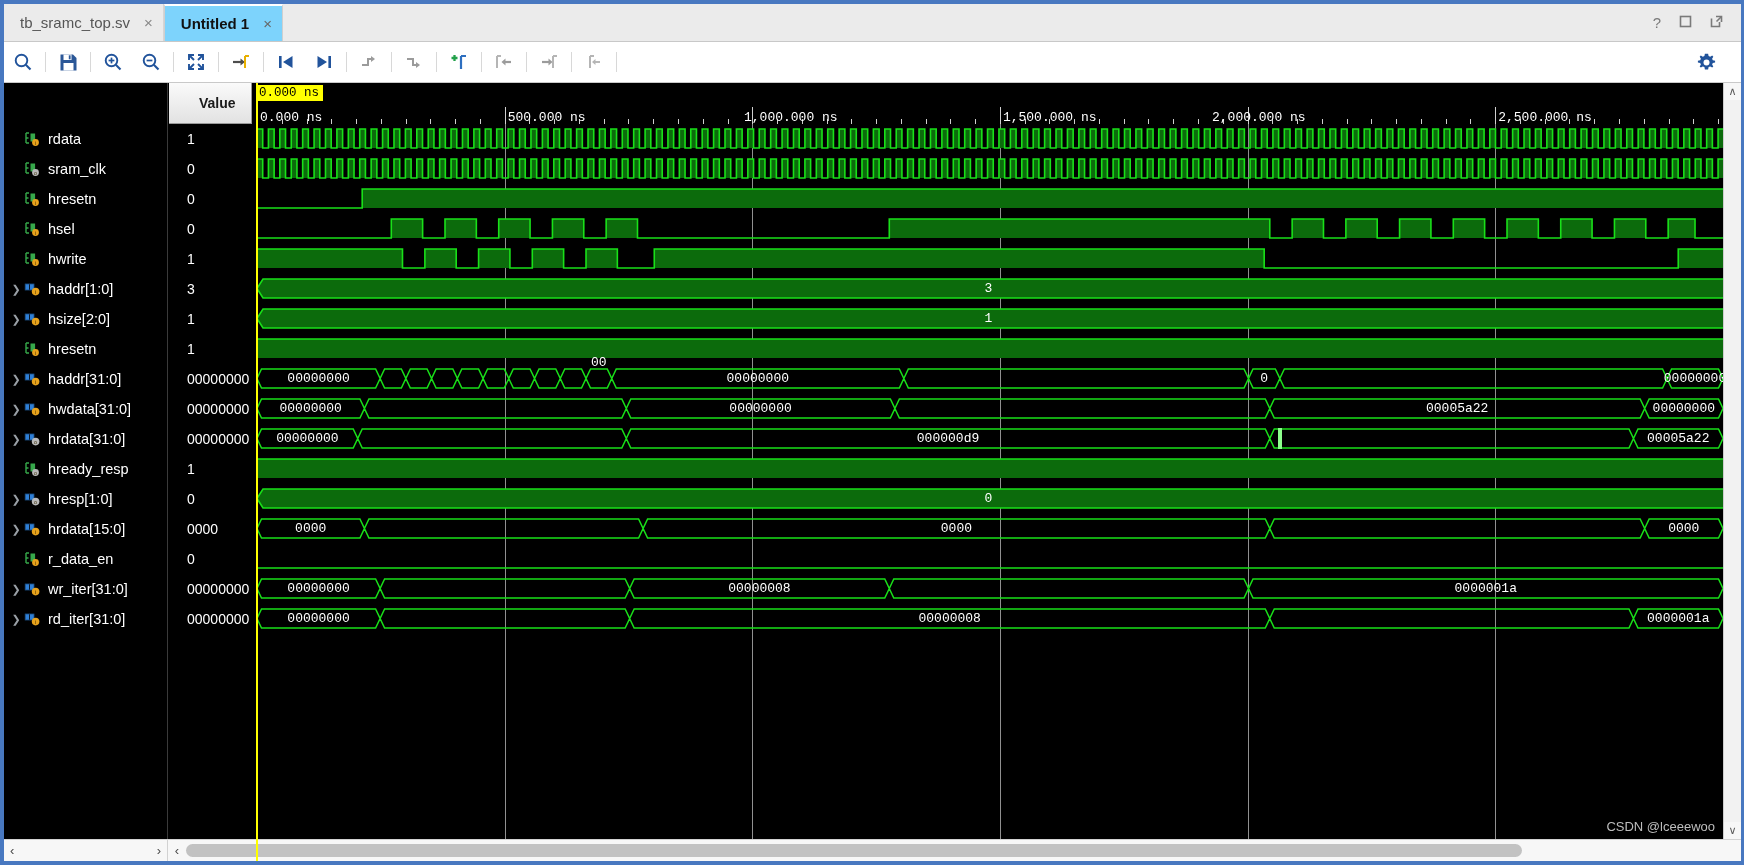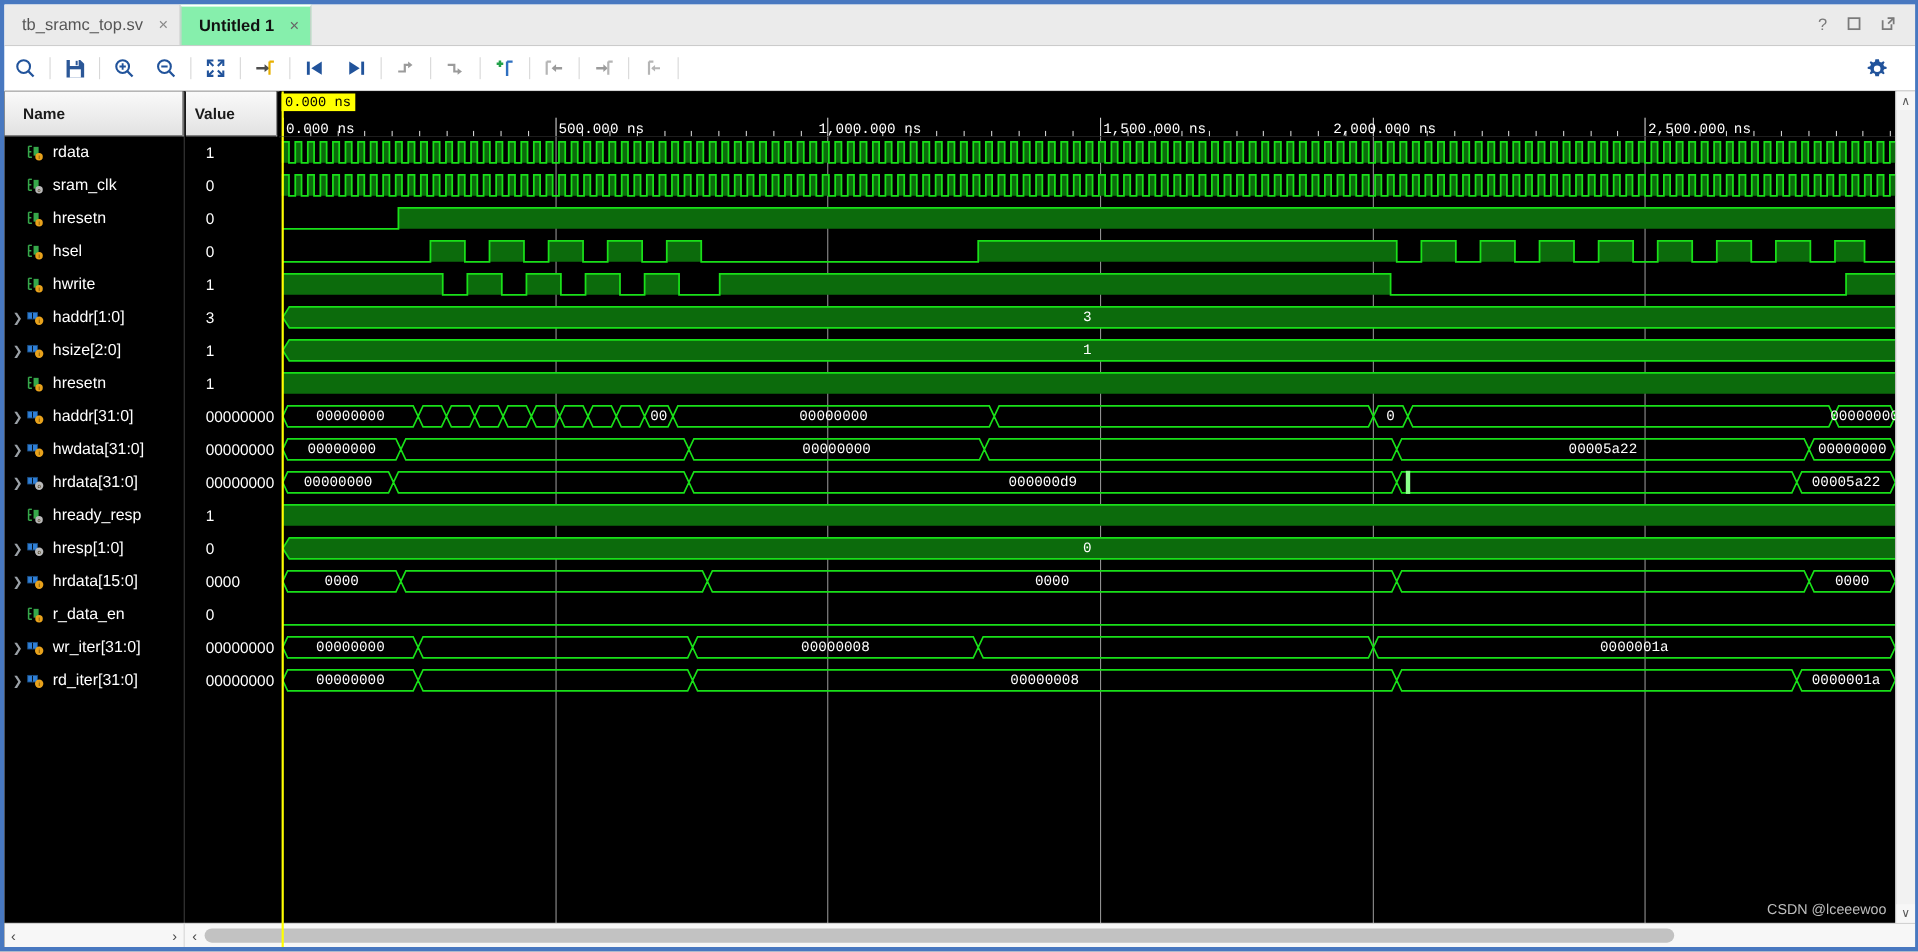--- a/index.html
+++ b/index.html
@@ -33,21 +33,21 @@
     display: flex; align-items: center;
     padding: 0 10px 0 16px;
     font-size: 15px;
     color: #555;
     background: #ebebeb;
     border-right: 1px solid #d5d5d5;
     cursor: default;
     box-sizing: border-box;
   }
   .tab.active {
-    background: #86efac;
+    background: #7dd3fc;
     color: #111;
     font-weight: bold;
     border-top: 2px solid #ffffff;
     border-left: 1px solid #cfcfcf;
     border-right: 1px solid #cfcfcf;
   }
   .tab .tab-x {
     margin-left: 14px;
     color: #888;
     font-size: 15px;
@@ -110,21 +110,21 @@
   }
   .colhdr {
     height: 41px;
     background: linear-gradient(#fafafa, #e2e2e2);
     border-bottom: 1px solid #9a9a9a;
     display: flex; align-items: center;
     font-size: 14px; font-weight: bold; color: #1a1a1a;
     box-sizing: border-box;
   }
   .colhdr.name { padding-left: 17px; border-right: 1px solid #9a9a9a;}
-  .colhdr.value { padding-left: 8px; border-right: 1px solid #9a9a9a;}
+  .colhdr.value { padding-left: 30px; border-right: 1px solid #9a9a9a;}
 
   .rows { position: absolute; top: 41px; left: 0; right: 0; bottom: 0;}
   .row {
     height: 30px;
     display: flex; align-items: center;
     color: #ffffff;
     font-size: 14.5px;
     box-sizing: border-box;
   }
   .namepane .row { padding-left: 4px;}
@@ -399,21 +399,20 @@
           <path d="M10.5 1.8 l1.6 0 0.5 2.3 1.6 .7 2-1.2 1.1 1.1 -1.2 2 .7 1.6 2.3 .5 0 1.6 -2.3 .5 -.7 1.6 1.2 2 -1.1 1.1 -2-1.2 -1.6 .7 -.5 2.3 -1.6 0 -1.6 0 -.5-2.3 -1.6-.7 -2 1.2 -1.1-1.1 1.2-2 -.7-1.6 -2.3-.5 0-1.6 2.3-.5 .7-1.6 -1.2-2 1.1-1.1 2 1.2 1.6-.7 .5-2.3 z" fill="#21539b"></path>
           <circle cx="10.5" cy="10.5" r="3" fill="#ffffff"></circle>
         </svg>
       </div>
     </div>
   </div>
 
   <div class="main">
 
     <div class="namepane">
-      <div class="colhdr name">Name</div>
       <div class="rows" id="name-rows">
           <div class="row">
             <span class="arrow blank">❯</span>
             <span class="sigicon">
               <svg width="17" height="15" viewBox="0 0 17 15">
                 <path d="M2 1 V11 M2 1 H5 M2 6 H4.5 M2 11 H5" stroke="#36a84a" stroke-width="1.4" fill="none"></path>
                 <rect x="6.5" y="1.5" width="4.6" height="8" fill="#36a84a"></rect>
                 <circle cx="11.5" cy="10.5" r="3.4" fill="#e8a21c"></circle>
                 <text x="11.5" y="12.6" font-size="5" text-anchor="middle" fill="#3a2a00" font-family="Liberation Sans">i</text>
               </svg>
@@ -804,21 +803,21 @@
               <path d="M3 14.5 L9 5 L1469 5 M3 14.5 L9 24 L1469 24" stroke="#19e019" fill="none" stroke-width="1.6"></path>
             </svg>
           </div>
           <div class="wrow" style="top: 210px;">
             <svg width="1469" height="30">
               <path d="M3 24 L3 5 L1469 5 L1469 24 Z " stroke="none" fill="#0c6b0c"></path>
               <path d="M3 5 L1469 5" stroke="#19e019" fill="none" stroke-width="1.6"></path>
             </svg>
           </div>
           <div class="buslabel" style="left: 64.5496px; top: 247px;">00000000</div>
-          <div class="buslabel" style="left: 344.88px; top: 247px;">00</div>
+          <div class="buslabel" style="left: 344.88px; top: 231px;">00</div>
           <div class="buslabel" style="left: 503.79px; top: 247px;">00000000</div>
           <div class="buslabel" style="left: 1010.18px; top: 247px;">0</div>
           <div class="buslabel" style="left: 1441.02px; top: 247px;">00000000</div>
           <div class="wrow" style="top: 240px;">
             <svg width="1469" height="30">
               <path d="M3 14.5 L7.5 5 L121.59923664122138 5 L126.09923664122138 14.5 L121.59923664122138 24 L7.5 24 Z M126.09923664122138 14.5 L130.59923664122138 5 L147.3381679389313 5 L151.8381679389313 14.5 L147.3381679389313 24 L130.59923664122138 24 Z M151.8381679389313 14.5 L156.3381679389313 5 L173.07709923664123 5 L177.57709923664123 14.5 L173.07709923664123 24 L156.3381679389313 24 Z M177.57709923664123 14.5 L182.07709923664123 5 L198.81603053435117 5 L203.31603053435117 14.5 L198.81603053435117 24 L182.07709923664123 24 Z M203.31603053435117 14.5 L207.81603053435117 5 L224.55496183206108 5 L229.05496183206108 14.5 L224.55496183206108 24 L207.81603053435117 24 Z M229.05496183206108 14.5 L233.55496183206108 5 L250.293893129771 5 L254.793893129771 14.5 L250.293893129771 24 L233.55496183206108 24 Z M254.793893129771 14.5 L259.293893129771 5 L276.03282442748093 5 L280.53282442748093 14.5 L276.03282442748093 24 L259.293893129771 24 Z M280.53282442748093 14.5 L285.03282442748093 5 L301.77175572519087 5 L306.27175572519087 14.5 L301.77175572519087 24 L285.03282442748093 24 Z M306.27175572519087 14.5 L310.77175572519087 5 L327.5106870229008 5 L332.0106870229008 14.5 L327.5106870229008 24 L310.77175572519087 24 Z M332.0106870229008 14.5 L336.5106870229008 5 L353.2496183206107 5 L357.7496183206107 14.5 L353.2496183206107 24 L336.5106870229008 24 Z M357.7496183206107 14.5 L362.2496183206107 5 L645.330534351145 5 L649.830534351145 14.5 L645.330534351145 24 L362.2496183206107 24 Z M649.830534351145 14.5 L654.330534351145 5 L990.008396946565 5 L994.508396946565 14.5 L990.008396946565 24 L654.330534351145 24 Z M994.508396946565 14.5 L999.008396946565 5 L1021.342748091603 5 L1025.842748091603 14.5 L1021.342748091603 24 L999.008396946565 24 Z M1025.842748091603 14.5 L1030.342748091603 5 L1408.5458015267177 5 L1413.0458015267177 14.5 L1408.5458015267177 24 L1030.342748091603 24 Z M1413.0458015267177 14.5 L1417.5458015267177 5 L1464.5 5 L1469 14.5 L1464.5 24 L1417.5458015267177 24 Z " stroke="#19e019" fill="none" stroke-width="1.5"></path>
             </svg>
           </div>
           <div class="buslabel" style="left: 56.716px; top: 277px;">00000000</div>
           <div class="buslabel" style="left: 506.588px; top: 277px;">00000000</div>

